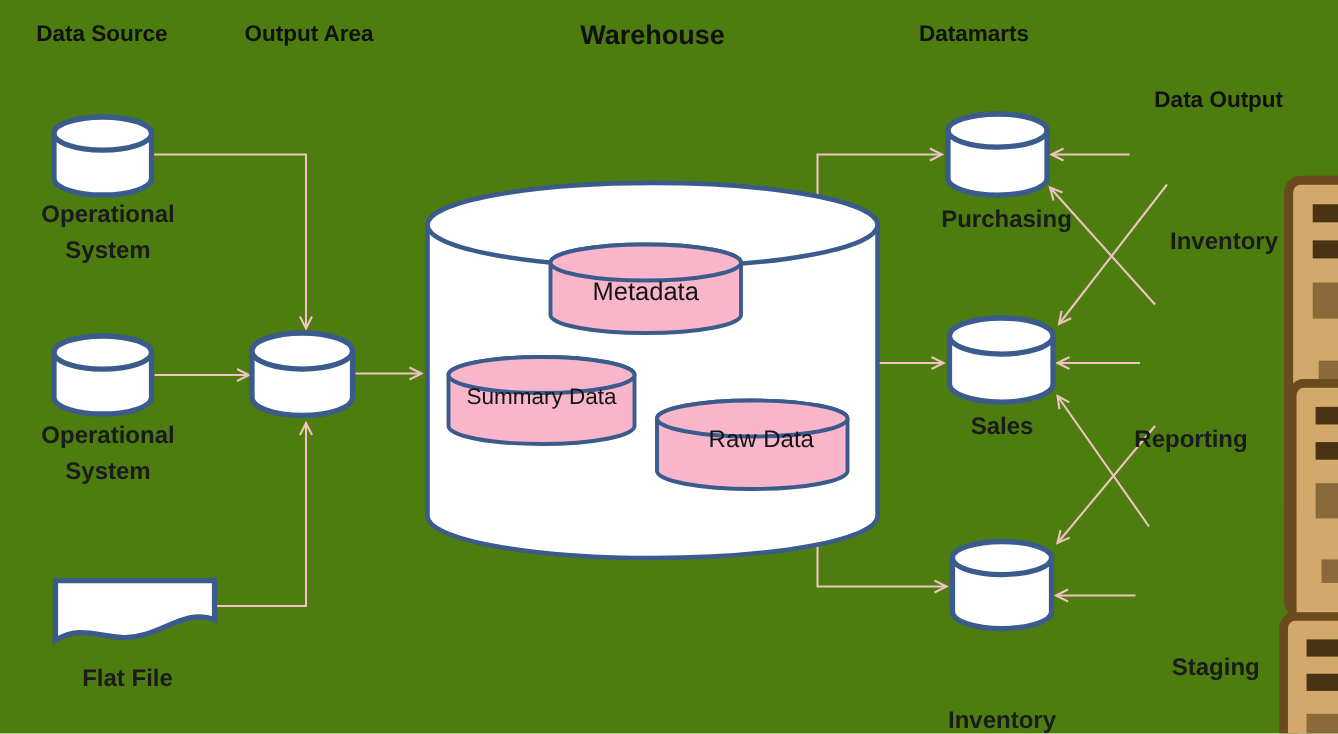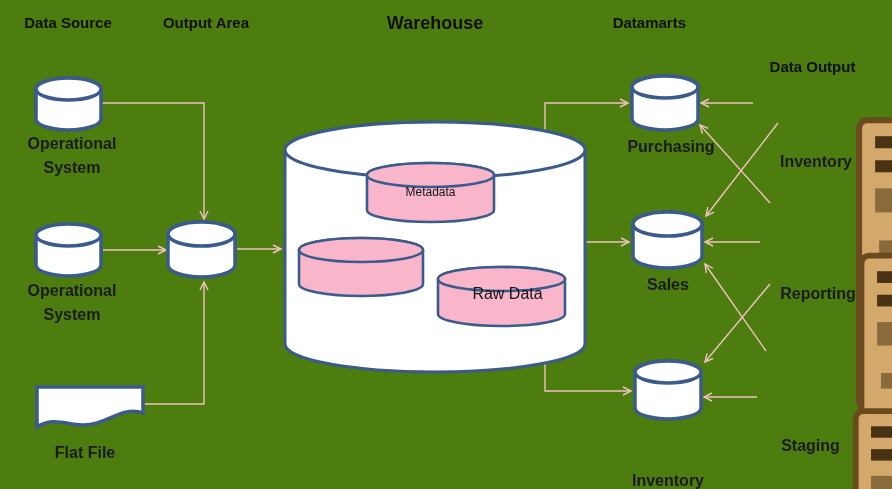--- a/index.html
+++ b/index.html
@@ -128,24 +128,25 @@
 <div class="lbl hdr" style="left:8px;   top:12px; width:120px;">Data Source</div>
 <div class="lbl hdr" style="left:145px; top:12px; width:122px;">Output Area</div>
 <div class="lbl hdr-big" style="left:360px; top:10px; width:150px;">Warehouse</div>
 <div class="lbl hdr" style="left:571px; top:12px; width:115px;text-align:right;">Datamarts</div>
 <div class="lbl hdr" style="left:750px; top:12px; width:125px;margin-top:44px;">Data Output</div>
 
 <div class="lbl" style="left:14px;  top:132px; width:116px;">Operational System</div>
 <div class="lbl" style="left:14px;  top:279px; width:116px;">Operational System</div>
 <div class="lbl" style="left:30px;  top:441px; width:110px;">Flat File</div>
 
-<div class="pinklbl" style="left:367px; top:185px; width:127px; font-size:12px;">Metadata</div>
+<div class="pinklbl" style="left:367px; top:185px; width:127px; font-size:17px;">Metadata</div>
+<div class="pinklbl" style="left:299px; top:256px; width:124px;">Summary Data</div>
 <div class="pinklbl" style="left:438px; top:285px; width:139px; font-size:16px;">Raw Data</div>
 
 <div class="lbl" style="left:611px; top:135px; width:120px;">Purchasing</div>
 <div class="lbl" style="left:613px; top:273px; width:110px;">Sales</div>
 <div class="lbl" style="left:610px; top:425px; width:116px;margin-top:44px;">Inventory</div>
 
 <div class="lbl" style="left:766px; top:150px; width:100px;">Inventory</div>
-<div class="lbl" style="left:763px; top:282px; width:110px;">Reporting</div>
+<div class="lbl" style="left:739px; top:282px; width:110px;">Reporting</div>
 <div class="lbl" style="left:763px; top:434px; width:95px;">Staging</div>
 
 </div>
 
 </body></html>

